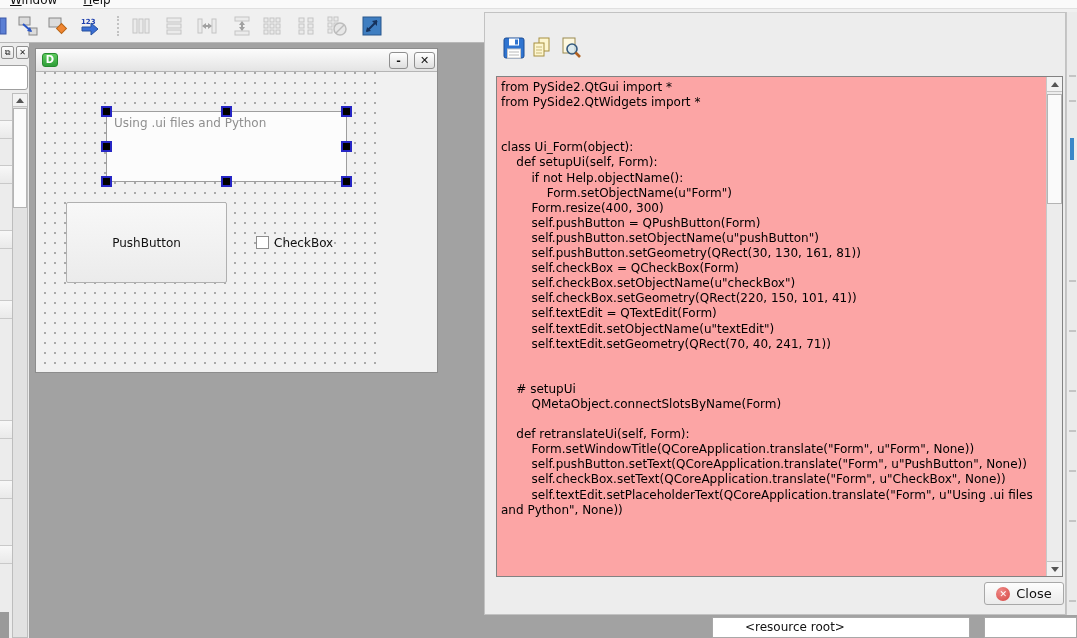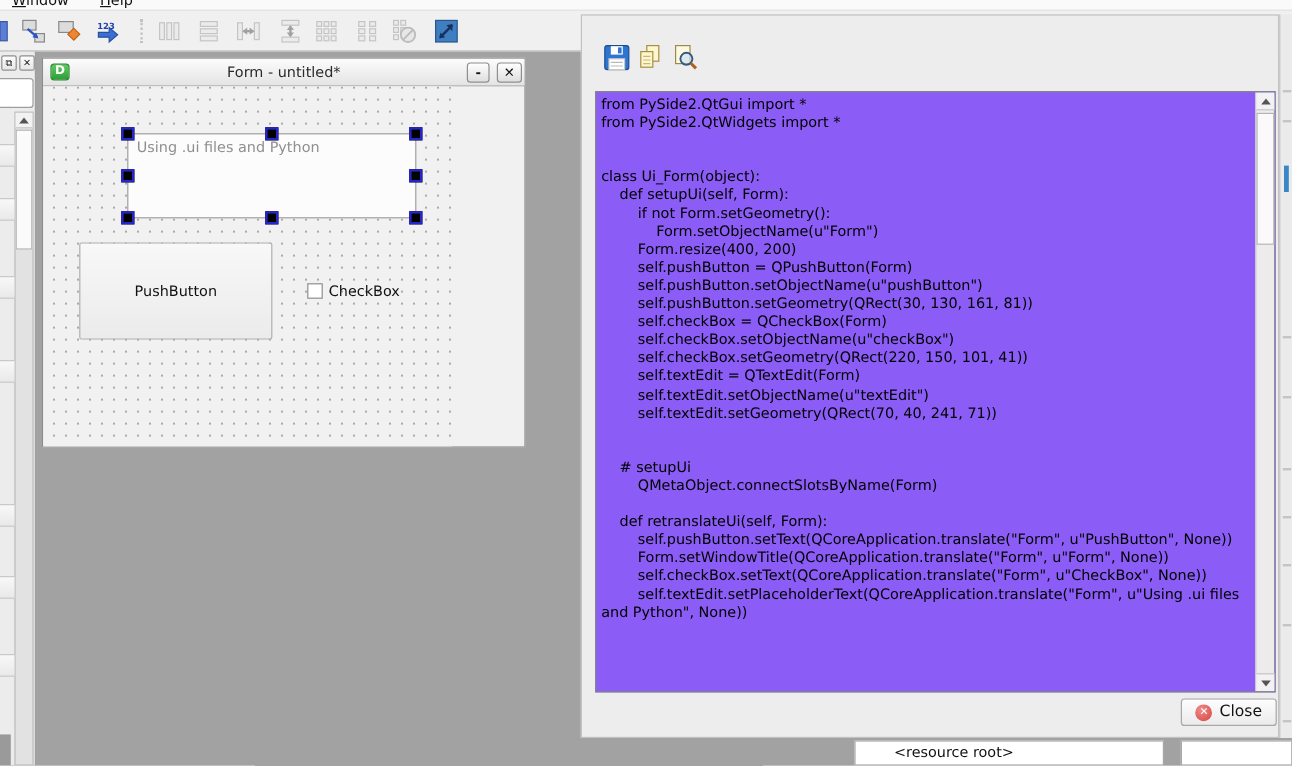--- a/index.html
+++ b/index.html
@@ -122,21 +122,21 @@
   .checkbox-box { width:13px; height:13px; background:#fff; border:1px solid #8d8d8d; }
   .checkbox-label { font-size:12px; color:#111; }
   
   .code-dialog {
     position:absolute; left:484px; top:12px; width:582px; height:603px;
     background:#ededed; border:1px solid #c2c2c2;
   }
   .dlg-tool { position:absolute; top:24px; width:22px; height:22px; }
   .code-area {
     position:absolute; left:11px; top:63px; width:567px; height:501px;
-    background:#8b5cf6; border:1px solid #828282; overflow:hidden;
+    background:#fca5a5; border:1px solid #828282; overflow:hidden;
   }
   .code-text { position:absolute; left:4px; top:3px; right:18px; }
   .code-line { white-space:pre; font-size:12px; line-height:15.1px; min-height:15.1px; color:#000; }
   .code-scrollbar {
     position:absolute; right:0; top:0; width:16px; height:100%;
     background:#ececec; border-left:1px solid #c8c8c8;
   }
   .scroll-btn {
     position:absolute; left:0; width:16px; height:15px; background:#f2f2f2;
     display:flex; align-items:center; justify-content:center;
@@ -324,21 +324,20 @@
   <div class="dock-row" style="top:257px"></div>
   <div class="dock-row" style="top:377px"></div>
   <div class="dock-row" style="top:437px"></div>
   <div class="dock-row" style="top:502px"></div>
   <div class="dock-corner"></div>
 </div>
 
 <div class="form-window">
   <div class="form-titlebar">
     <span class="form-icon">D</span>
-    <span class="form-title">Form - untitled*</span>
     <span class="titlebar-btn btn-min">-</span>
     <span class="titlebar-btn btn-close-win">✕</span>
   </div>
   <div class="form-canvas">
     <div class="widget-textedit">
       <div class="textedit-placeholder">Using .ui files and Python</div>
     </div>
 
     <div class="sel-handle" style="left:65px;top:34px"></div>
     <div class="sel-handle" style="left:185px;top:34px"></div>
@@ -387,40 +386,40 @@
   </div>
 
   <div class="code-area">
     <div class="code-text">
         <div class="code-line">from PySide2.QtGui import *</div>
         <div class="code-line">from PySide2.QtWidgets import *</div>
         <div class="code-line"></div>
         <div class="code-line"></div>
         <div class="code-line">class Ui_Form(object):</div>
         <div class="code-line">    def setupUi(self, Form):</div>
-        <div class="code-line">        if not Form.setGeometry():</div>
+        <div class="code-line">        if not Help.objectName():</div>
         <div class="code-line">            Form.setObjectName(u"Form")</div>
-        <div class="code-line">        Form.resize(400, 200)</div>
+        <div class="code-line">        Form.resize(400, 300)</div>
         <div class="code-line">        self.pushButton = QPushButton(Form)</div>
         <div class="code-line">        self.pushButton.setObjectName(u"pushButton")</div>
         <div class="code-line">        self.pushButton.setGeometry(QRect(30, 130, 161, 81))</div>
         <div class="code-line">        self.checkBox = QCheckBox(Form)</div>
         <div class="code-line">        self.checkBox.setObjectName(u"checkBox")</div>
         <div class="code-line">        self.checkBox.setGeometry(QRect(220, 150, 101, 41))</div>
         <div class="code-line">        self.textEdit = QTextEdit(Form)</div>
         <div class="code-line">        self.textEdit.setObjectName(u"textEdit")</div>
         <div class="code-line">        self.textEdit.setGeometry(QRect(70, 40, 241, 71))</div>
         <div class="code-line"></div>
         <div class="code-line"></div>
         <div class="code-line">    # setupUi</div>
         <div class="code-line">        QMetaObject.connectSlotsByName(Form)</div>
         <div class="code-line"></div>
         <div class="code-line">    def retranslateUi(self, Form):</div>
+        <div class="code-line">        Form.setWindowTitle(QCoreApplication.translate("Form", u"Form", None))</div>
         <div class="code-line">        self.pushButton.setText(QCoreApplication.translate("Form", u"PushButton", None))</div>
-        <div class="code-line">        Form.setWindowTitle(QCoreApplication.translate("Form", u"Form", None))</div>
         <div class="code-line">        self.checkBox.setText(QCoreApplication.translate("Form", u"CheckBox", None))</div>
         <div class="code-line">        self.textEdit.setPlaceholderText(QCoreApplication.translate("Form", u"Using .ui files</div>
         <div class="code-line">and Python", None))</div>
       </div>
     <div class="code-scrollbar">
       <div class="scroll-btn up">
           <span class="scroll-arrow up"></span>
         </div>
       <div class="code-scroll-thumb"></div>
       <div class="scroll-btn down">

